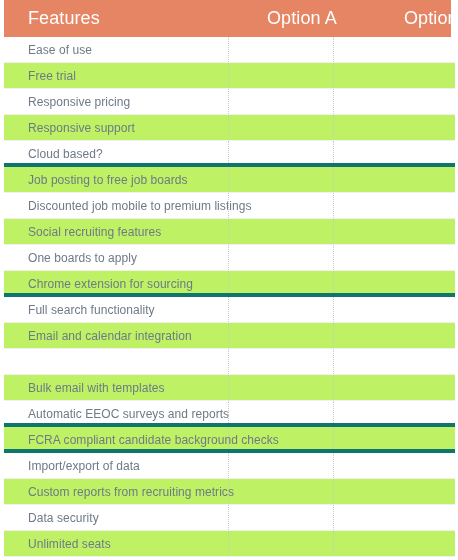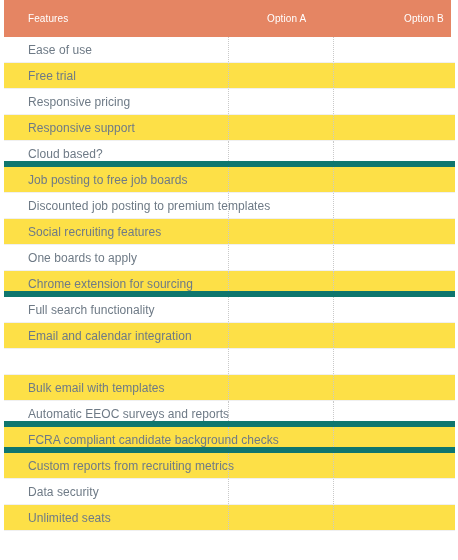--- a/index.html
+++ b/index.html
@@ -29,21 +29,21 @@
     height: 37px;
     background: #e58563;
     box-sizing: border-box;
   }
   .header-cell {
     position: absolute;
     top: 0;
     height: 37px;
     line-height: 37px;
     color: #ffffff;
-    font-size: 10px;
+    font-size: 18px;
     font-weight: 400;
     letter-spacing: 0.1px;
     white-space: nowrap;
   }
   .header-features { left: 24px; }
   .header-option-a { left: 251px; margin-left: 12px; }
   .header-option-b { left: 368px; margin-left: 32px; }
 
   
   .table-body {
@@ -53,24 +53,24 @@
 
   .table-row {
     position: relative;
     height: 26px;
     width: 451px;
     margin-left: 4px;
     box-sizing: border-box;
     background: #ffffff;
   }
   .table-row.alt {
-    background: #fde047;
+    background: #bef264;
   }
   .table-row.group-end {
-    border-bottom: 6px solid #0f766e;
+    border-bottom: 4px solid #0f766e;
   }
   .table-row.row-sep {
     border-bottom: 1px solid #f0f0f0;
   }
 
   .row-label {
     position: absolute;
     left: 24px;
     top: 0;
     height: 26px;
@@ -153,21 +153,21 @@
         <div class="col-divider divider-2"></div>
       </div>
       <div class="table-row alt row-sep">
         <div class="row-label">Job posting to free job boards</div>
         <div class="cell-value cell-a"></div>
         <div class="cell-value cell-b"></div>
         <div class="col-divider divider-1"></div>
         <div class="col-divider divider-2"></div>
       </div>
       <div class="table-row row-sep">
-        <div class="row-label">Discounted job posting to premium templates</div>
+        <div class="row-label">Discounted job mobile to premium listings</div>
         <div class="cell-value cell-a"></div>
         <div class="cell-value cell-b"></div>
         <div class="col-divider divider-1"></div>
         <div class="col-divider divider-2"></div>
       </div>
       <div class="table-row alt row-sep">
         <div class="row-label">Social recruiting features</div>
         <div class="cell-value cell-a"></div>
         <div class="cell-value cell-b"></div>
         <div class="col-divider divider-1"></div>
@@ -221,20 +221,27 @@
         <div class="col-divider divider-1"></div>
         <div class="col-divider divider-2"></div>
       </div>
       <div class="table-row alt group-end">
         <div class="row-label">FCRA compliant candidate background checks</div>
         <div class="cell-value cell-a"></div>
         <div class="cell-value cell-b"></div>
         <div class="col-divider divider-1"></div>
         <div class="col-divider divider-2"></div>
       </div>
+      <div class="table-row row-sep">
+        <div class="row-label">Import/export of data</div>
+        <div class="cell-value cell-a"></div>
+        <div class="cell-value cell-b"></div>
+        <div class="col-divider divider-1"></div>
+        <div class="col-divider divider-2"></div>
+      </div>
       <div class="table-row alt row-sep">
         <div class="row-label">Custom reports from recruiting metrics</div>
         <div class="cell-value cell-a"></div>
         <div class="cell-value cell-b"></div>
         <div class="col-divider divider-1"></div>
         <div class="col-divider divider-2"></div>
       </div>
       <div class="table-row row-sep">
         <div class="row-label">Data security</div>
         <div class="cell-value cell-a"></div>

